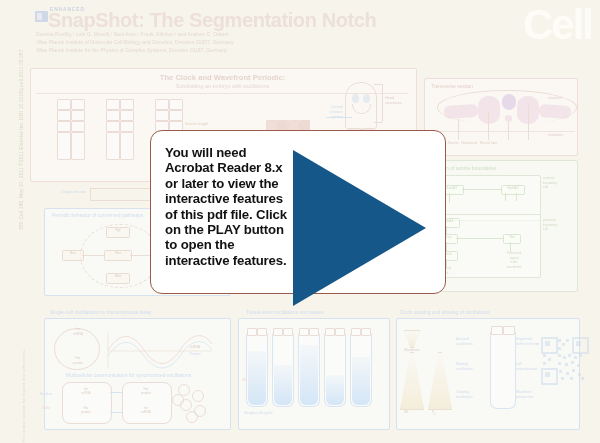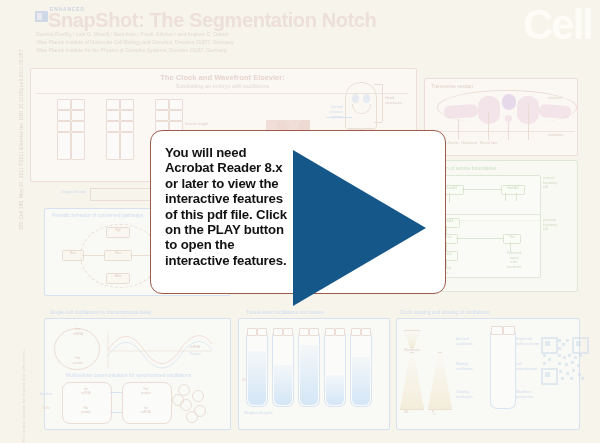--- a/index.html
+++ b/index.html
@@ -300,21 +300,21 @@
 
     <div class="badge"></div>
     <div class="badge-txt">ENHANCED</div>
     <div class="title">SnapShot: The Segmentation Notch</div>
     <div class="authors">Daniela Roellig,¹ Luis G. Morelli,¹ Saúl Ares,¹ Frank Jülicher,² and Andrew C. Oates¹</div>
     <div class="affil1">¹Max Planck Institute of Molecular Cell Biology and Genetics, Dresden 01307, Germany</div>
     <div class="affil2">²Max Planck Institute for the Physics of Complex Systems, Dresden 01187, Germany</div>
     <div class="celllogo">Cell</div>
 
     <div class="panel pink" style="left:30px;top:68px;width:385px;height:112px;"></div>
-    <div class="bigtitle" style="left:30px;top:73px;width:385px;">The Clock and Wavefront Elsevier:</div>
+    <div class="bigtitle" style="left:30px;top:73px;width:385px;">The Clock and Wavefront Periodic:</div>
     <div class="subtitle" style="left:30px;top:83px;width:385px;">Subdividing an embryo with oscillations</div>
     <div class="hr" style="left:36px;top:93px;width:372px;"></div>
 
     <div class="sq" style="left:57px;top:99px;width:12px;height:9px;"></div>
     <div class="sq" style="left:71px;top:99px;width:12px;height:9px;"></div>
     <div class="sq" style="left:57px;top:110px;width:12px;height:9px;"></div>
     <div class="sq" style="left:71px;top:110px;width:12px;height:9px;"></div>
     <div class="sq" style="left:57px;top:121px;width:12px;height:9px;"></div>
     <div class="sq" style="left:71px;top:121px;width:12px;height:9px;"></div>
     <div class="sq" style="left:57px;top:132px;width:12px;height:26px;"></div>

